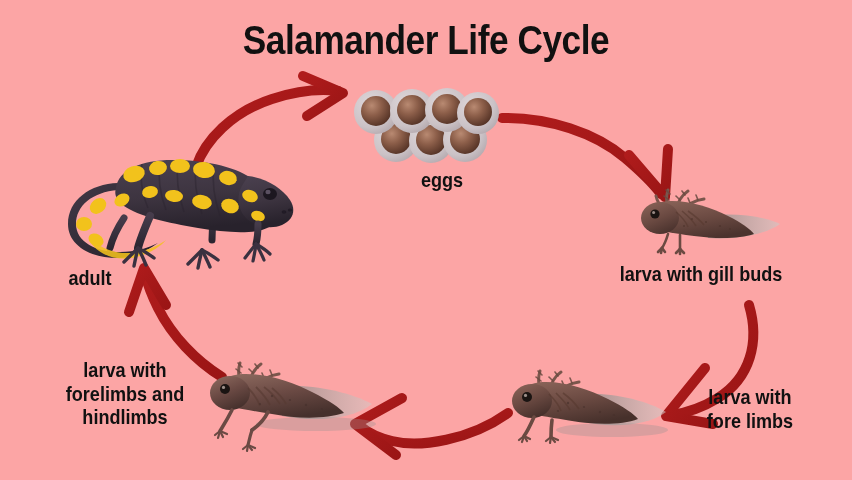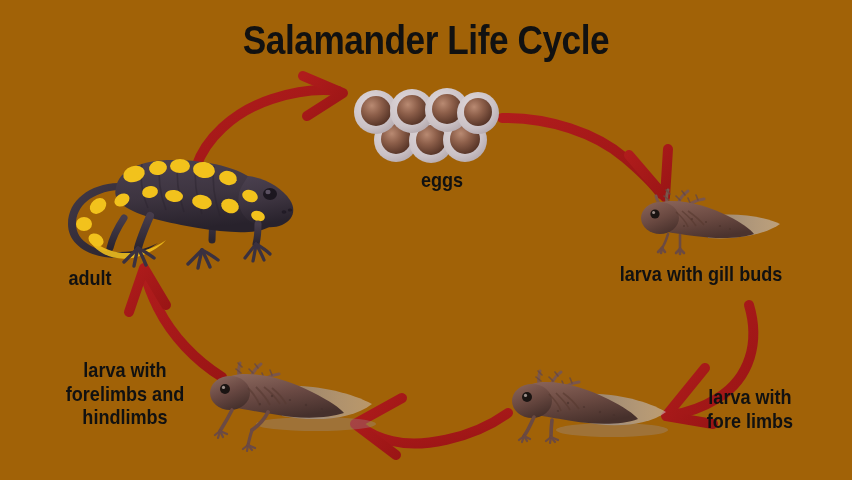--- a/index.html
+++ b/index.html
@@ -4,21 +4,21 @@
 <style>
   html, body {
     margin: 0;
     padding: 0;
     background: #ffffff;
   }
   #stage {
     position: relative;
     width: 852px;
     height: 480px;
-    background: #a16207;
+    background: #fca5a5;
     overflow: hidden;
     font-family: "Liberation Sans", sans-serif;
   }
   #diagram-title {
     position: absolute;
     left: 0;
     top: 18px;
     width: 852px;
     text-align: center;
     font-family: "Liberation Sans", sans-serif;

